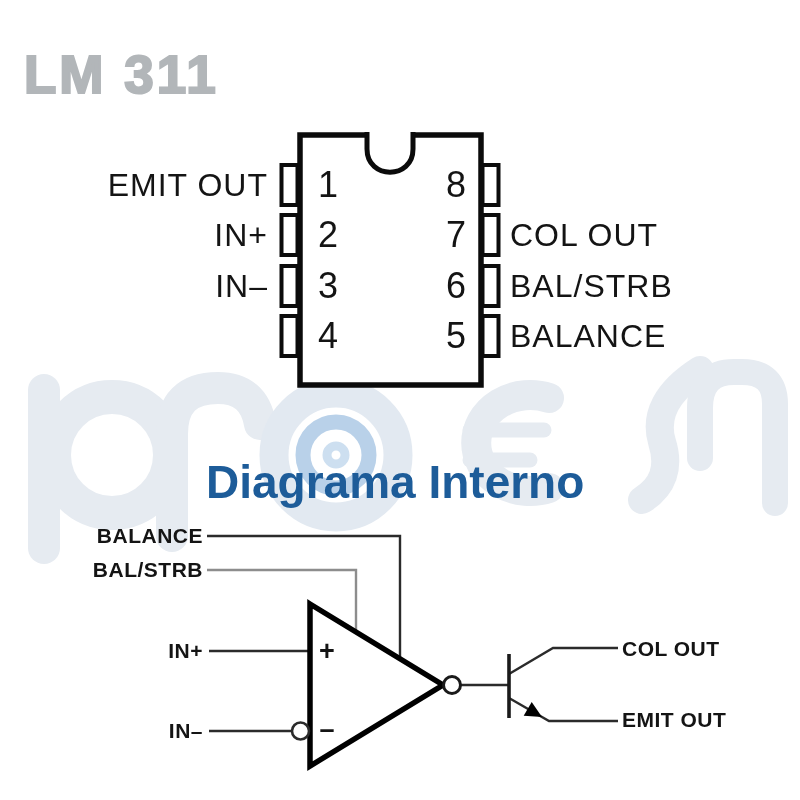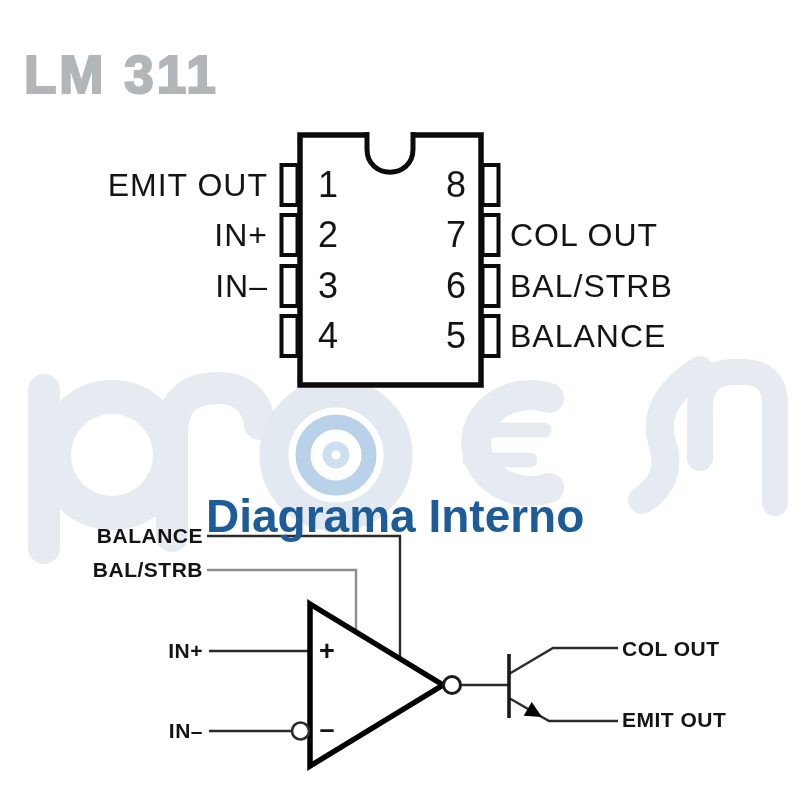--- a/index.html
+++ b/index.html
@@ -12,21 +12,21 @@
   
   .part-number{
     left:24px;top:10px;font-size:53px;font-weight:700;letter-spacing:3px;
     color:#b2b6b9;-webkit-text-stroke:2.2px #b2b6b9;line-height:56px;margin-top:37px;
   }
   .section-heading{
     font-size:46px;font-weight:700;color:#1d5c99;line-height:52px;letter-spacing:0px;
     white-space:nowrap;
   }
   .heading-pinout{left:134px;top:72px;}
-  .heading-internal{left:206px;top:456px;margin-top:34px;}
+  .heading-internal{left:206px;top:456px;}
   
   .pin-label{font-size:32px;line-height:40px;height:40px;letter-spacing:1px;white-space:nowrap;}
   .pin-left{left:40px;width:228px;text-align:right;}
   .pin-right{left:510px;width:280px;text-align:left;}
   .pin-num{font-size:36px;line-height:40px;height:40px;}
   .num-left{left:318px;width:40px;text-align:left;}
   .num-right{left:420px;width:46px;text-align:right;}
   sub.vsub{font-size:0.72em;vertical-align:-0.24em;letter-spacing:1px;}
   .row-1{top:165px;} .row-2{top:215px;} .row-3{top:266px;} .row-4{top:316px;}
   

